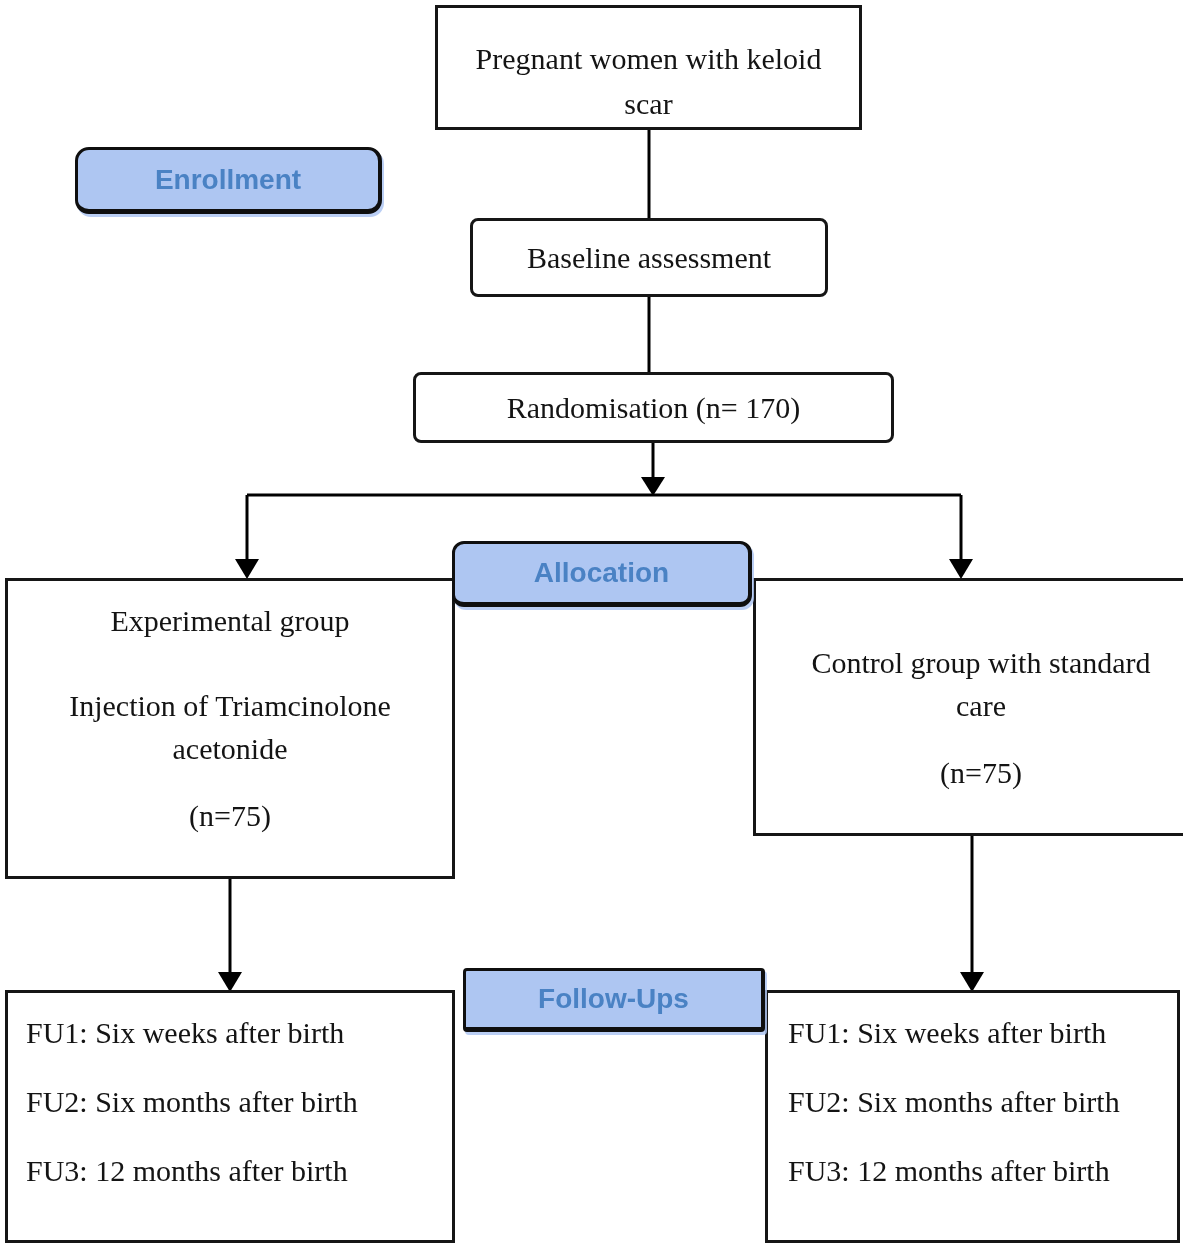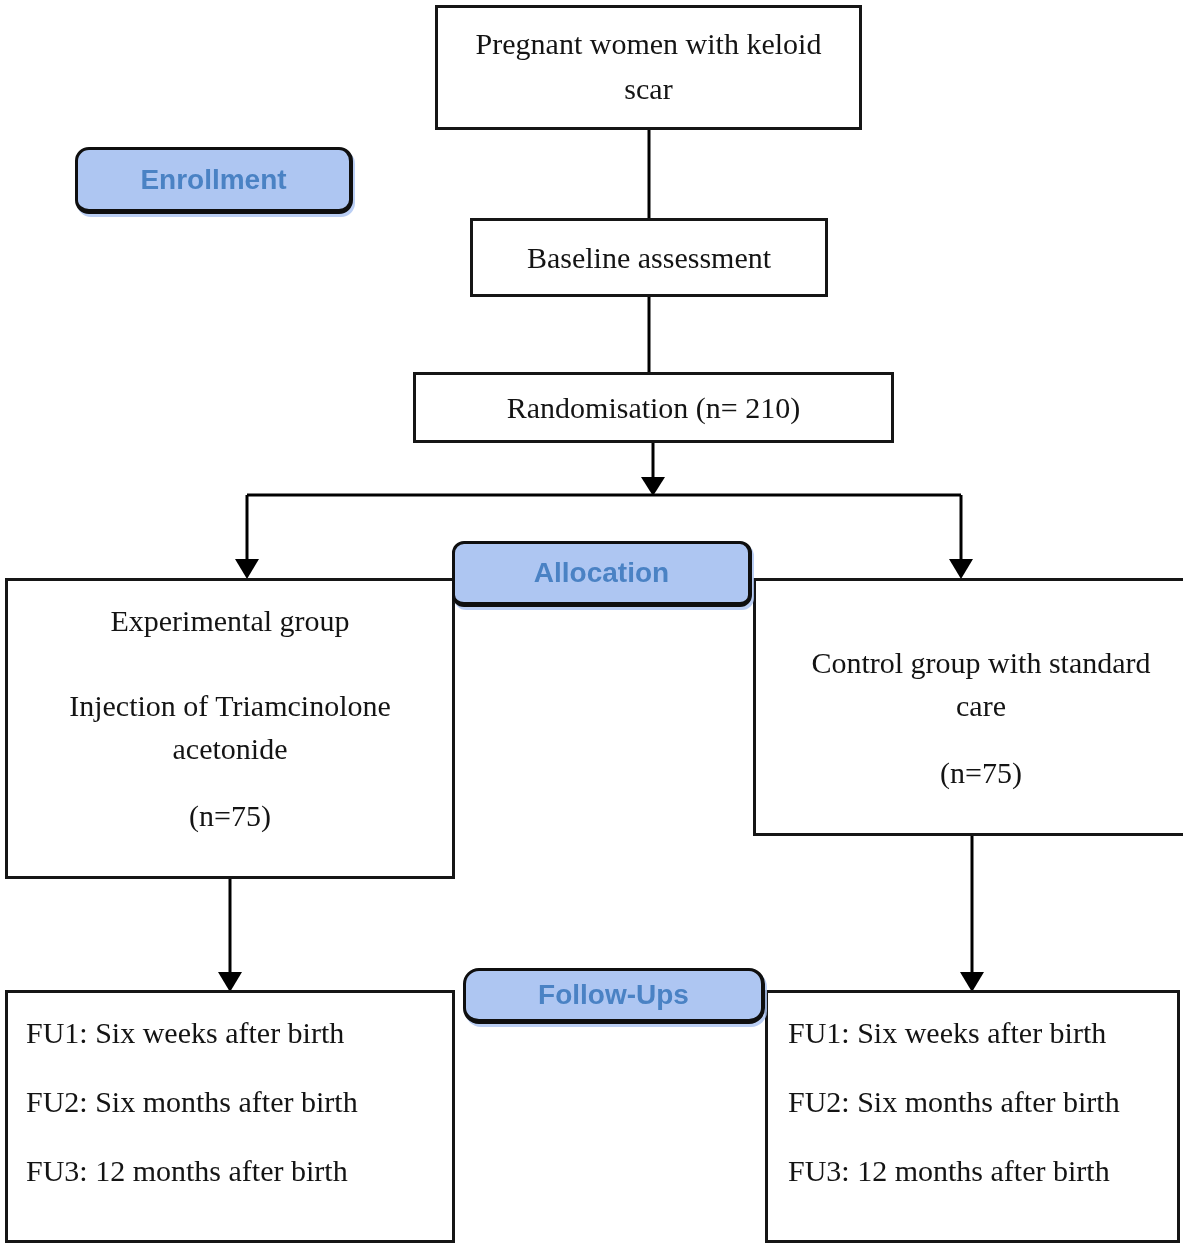--- a/index.html
+++ b/index.html
@@ -34,25 +34,26 @@
     z-index: 1;
     font-size: 30px;
     line-height: 43px;
   }
   .flowbox p { margin: 0; }
   .center-flex {
     display: flex;
     align-items: center;
     justify-content: center;
     text-align: right;
+    border-radius: 8px;
   }
   .txt-center { text-align: center; }
 
   #box-population { left: 435px; top: 5px; width: 427px; height: 125px; padding-top: 13px; line-height: 45px; }
-  #box-population p { width: 380px; margin: 0 auto; }
+  #box-population p { width: 380px; margin: 15px auto; }
 
   #box-baseline { left: 470px; top: 218px; width: 358px; height: 79px; }
   #box-randomisation { left: 413px; top: 372px; width: 481px; height: 71px; }
 
   #box-experimental { left: 5px; top: 578px; width: 450px; height: 301px; }
   #box-experimental .grp-title { margin-top: 18px; }
   #box-experimental .grp-intervention { margin-top: 42px; width: 360px; margin-left: auto; margin-right: auto; }
   #box-experimental .grp-n { margin-top: 24px; }
 
   #box-control { left: 753px; top: 578px; width: 456px; height: 258px; }
@@ -73,23 +74,23 @@
     border-right-width: 4px;
     box-shadow: 2px 3px 0 rgba(174, 198, 242, 0.85);
     display: flex;
     align-items: center;
     justify-content: center;
     font-family: "Liberation Sans", "DejaVu Sans", sans-serif;
     font-weight: bold;
     font-size: 28px;
     color: var(--stage-text);
   }
-  #pill-enrollment { left: 75px;  top: 147px; width: 278px; height: 67px; border-radius: 14px; }
+  #pill-enrollment { left: 75px;  top: 147px; width: 307px; height: 67px; border-radius: 14px; }
   #pill-allocation { left: 452px; top: 541px; width: 300px; height: 66px; border-radius: 12px; }
-  #pill-followups  { left: 463px; top: 968px; width: 302px; height: 56px; border-radius: 16px; }
+  #pill-followups  { left: 463px; top: 968px; width: 302px; height: 64px; border-radius: 4px; }
 </style>
 </head>
 <body>
 
 <div id="canvas">
 
   <svg id="connectors" width="1183" height="1246" viewBox="0 0 1183 1246" aria-hidden="true">
 
     <line class="connector" x1="649" y1="130" x2="649" y2="219"></line>
 
@@ -119,21 +120,21 @@
 
   <div id="pill-enrollment" class="stage-pill">
     <span>Enrollment</span>
   </div>
 
   <div id="box-baseline" class="flowbox center-flex">
     <p>Baseline assessment</p>
   </div>
 
   <div id="box-randomisation" class="flowbox center-flex">
-    <p>Randomisation (n= 210)</p>
+    <p>Randomisation (n= 170)</p>
   </div>
 
   <div id="pill-allocation" class="stage-pill">
     <span>Allocation</span>
   </div>
 
   <div id="box-experimental" class="flowbox txt-center">
     <p class="grp-title">Experimental group</p>
     <p class="grp-intervention">Injection of Triamcinolone acetonide</p>
     <p class="grp-n">(n=75)</p>

